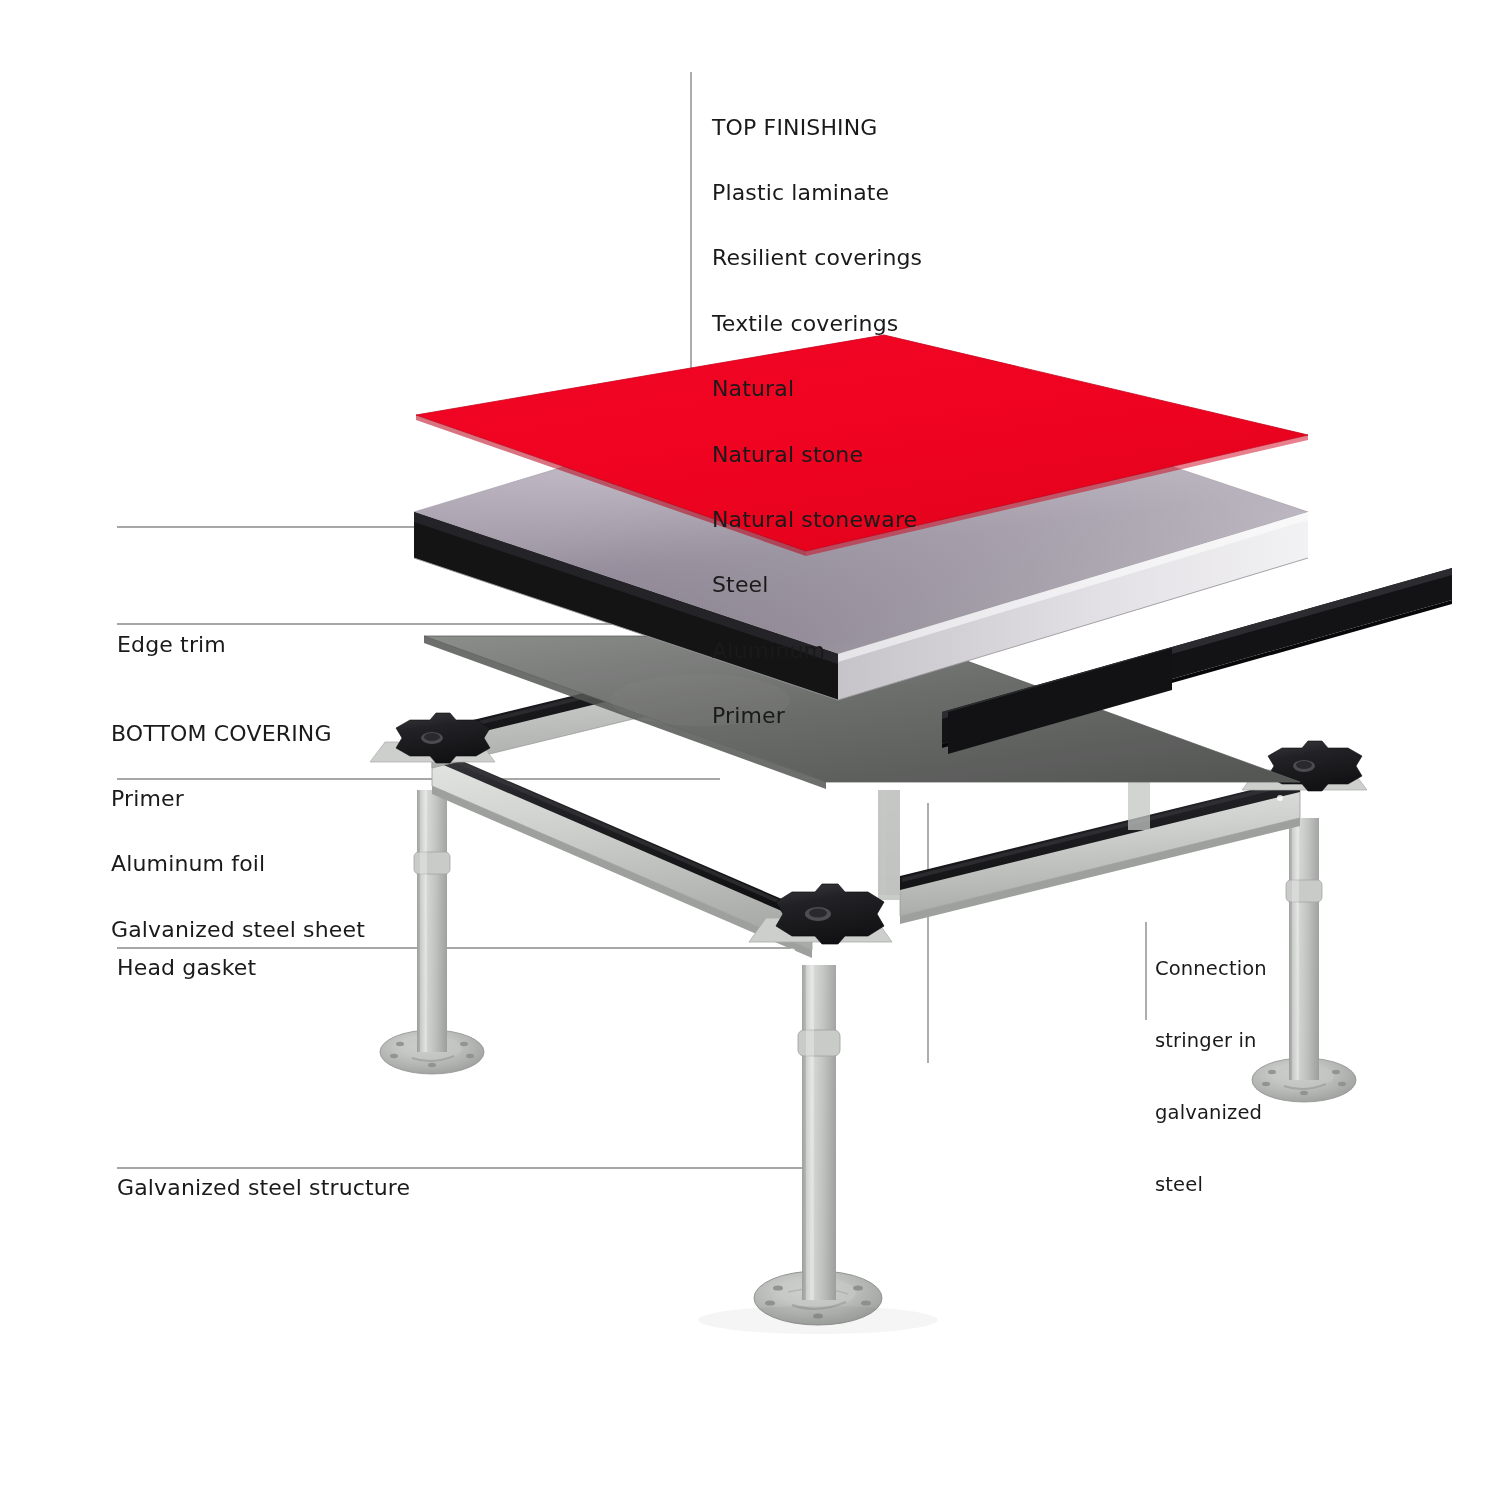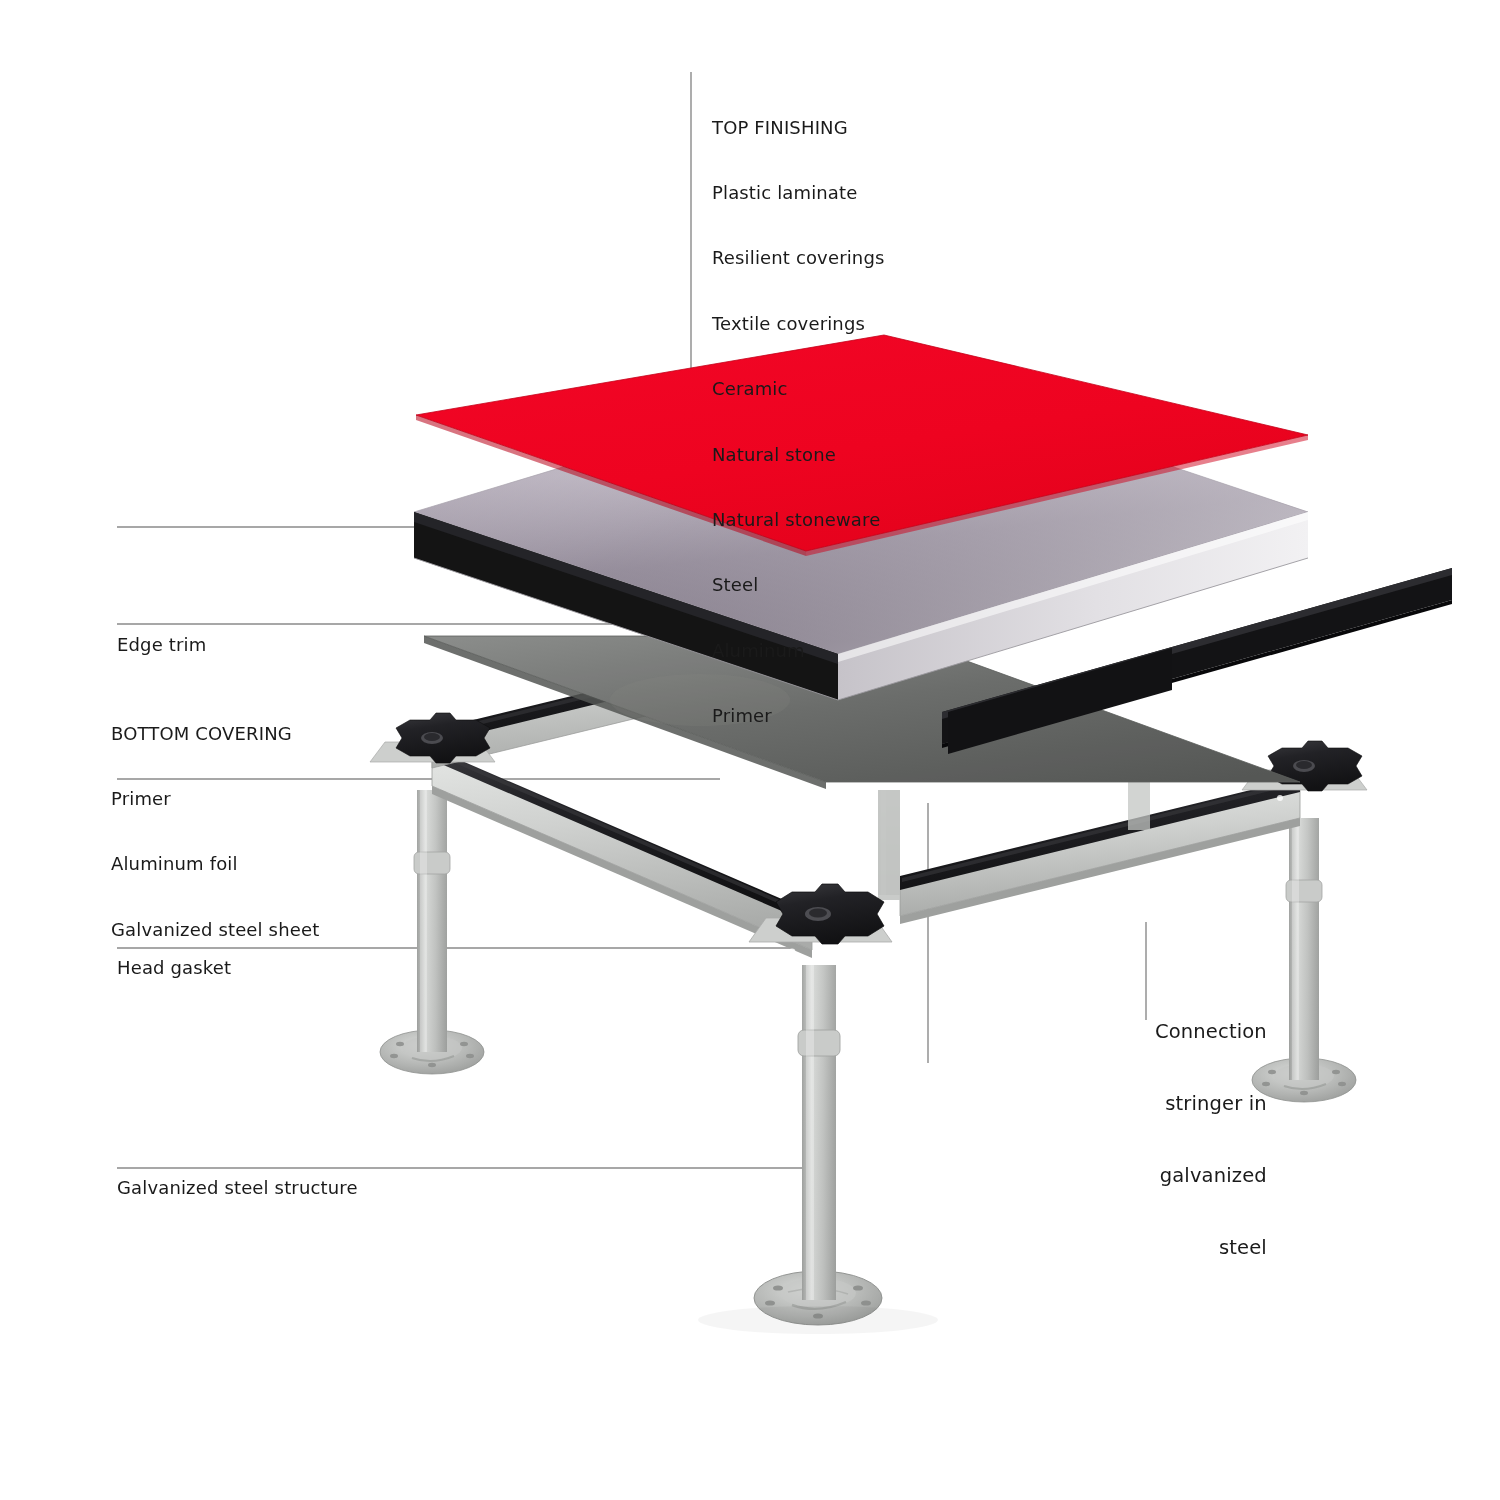--- a/index.html
+++ b/index.html
@@ -2,21 +2,21 @@
 <html><head>
 <meta charset="utf-8">
 <style>
   html,body{margin:0;padding:0;background:#ffffff;}
   body{width:1500px;height:1500px;overflow:hidden;font-family:"DejaVu Sans",sans-serif;}
   #stage{position:relative;width:1500px;height:1500px;background:#ffffff;}
 
   svg#art{position:absolute;left:0;top:0;width:1500px;height:1500px;}
 
   .lbl{position:absolute;color:#1a1a1a;font-family:"DejaVu Sans",sans-serif;
-       font-size:18px;line-height:21.8px;letter-spacing:0.15px;white-space:pre;}
+       font-size:22px;line-height:21.8px;letter-spacing:0.15px;white-space:pre;}
   .lbl.small{font-size:19.5px;line-height:24px;}
 </style>
 </head>
 <body>
 
 <div id="stage">
 
   <svg id="art" viewBox="0 0 1500 1500">
     <defs>
       <linearGradient id="gCoreTop" x1="0" y1="0" x2="0.35" y2="1">
@@ -263,21 +263,21 @@
     </g>
 
     <ellipse cx="818" cy="1320" rx="120" ry="14" fill="#000000" opacity="0.04"></ellipse>
   </svg>
 
   <div class="lbl" style="left:712px; top:73px;">
     <div>TOP FINISHING</div>
     <div>Plastic laminate</div>
     <div>Resilient coverings</div>
     <div>Textile coverings</div>
-    <div>Ceramic</div>
+    <div>Natural</div>
     <div>Natural stone</div>
     <div>Natural stoneware</div>
     <div>Steel</div>
     <div>Aluminum</div>
     <div>Primer</div>
   </div>
 
 
   <div class="lbl" style="left:117px; top:590px;">
     <div>Edge trim</div>
@@ -291,21 +291,21 @@
   </div>
 
   <div class="lbl" style="left:117px; top:1133px;">
     <div>Galvanized steel structure</div>
   </div>
 
   <div class="lbl" style="left:117px; top:913px;">
     <div>Head gasket</div>
   </div>
 
-  <div class="lbl small" style="left:1155px; top:972px;text-align:right;">
+  <div class="lbl small" style="left:1155px; top:909px;">
     <div>Connection</div>
     <div>stringer in</div>
     <div>galvanized</div>
     <div>steel</div>
   </div>
 
 
 </div>
 
 </body></html>

